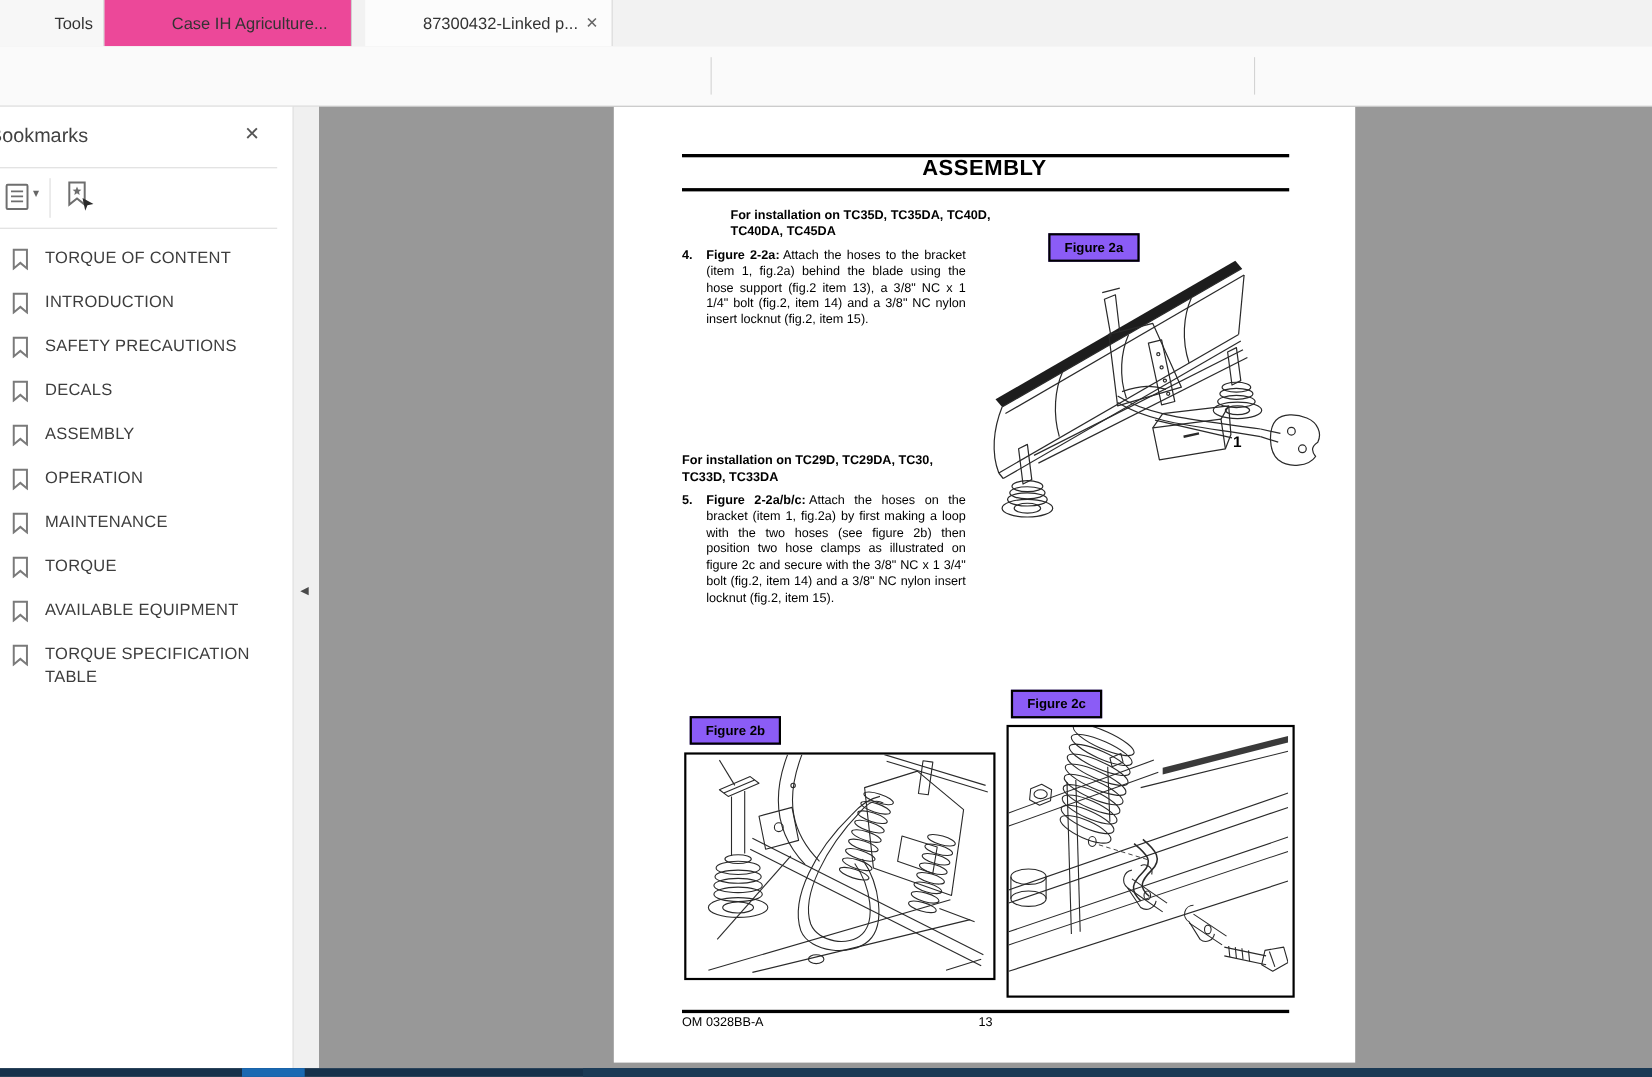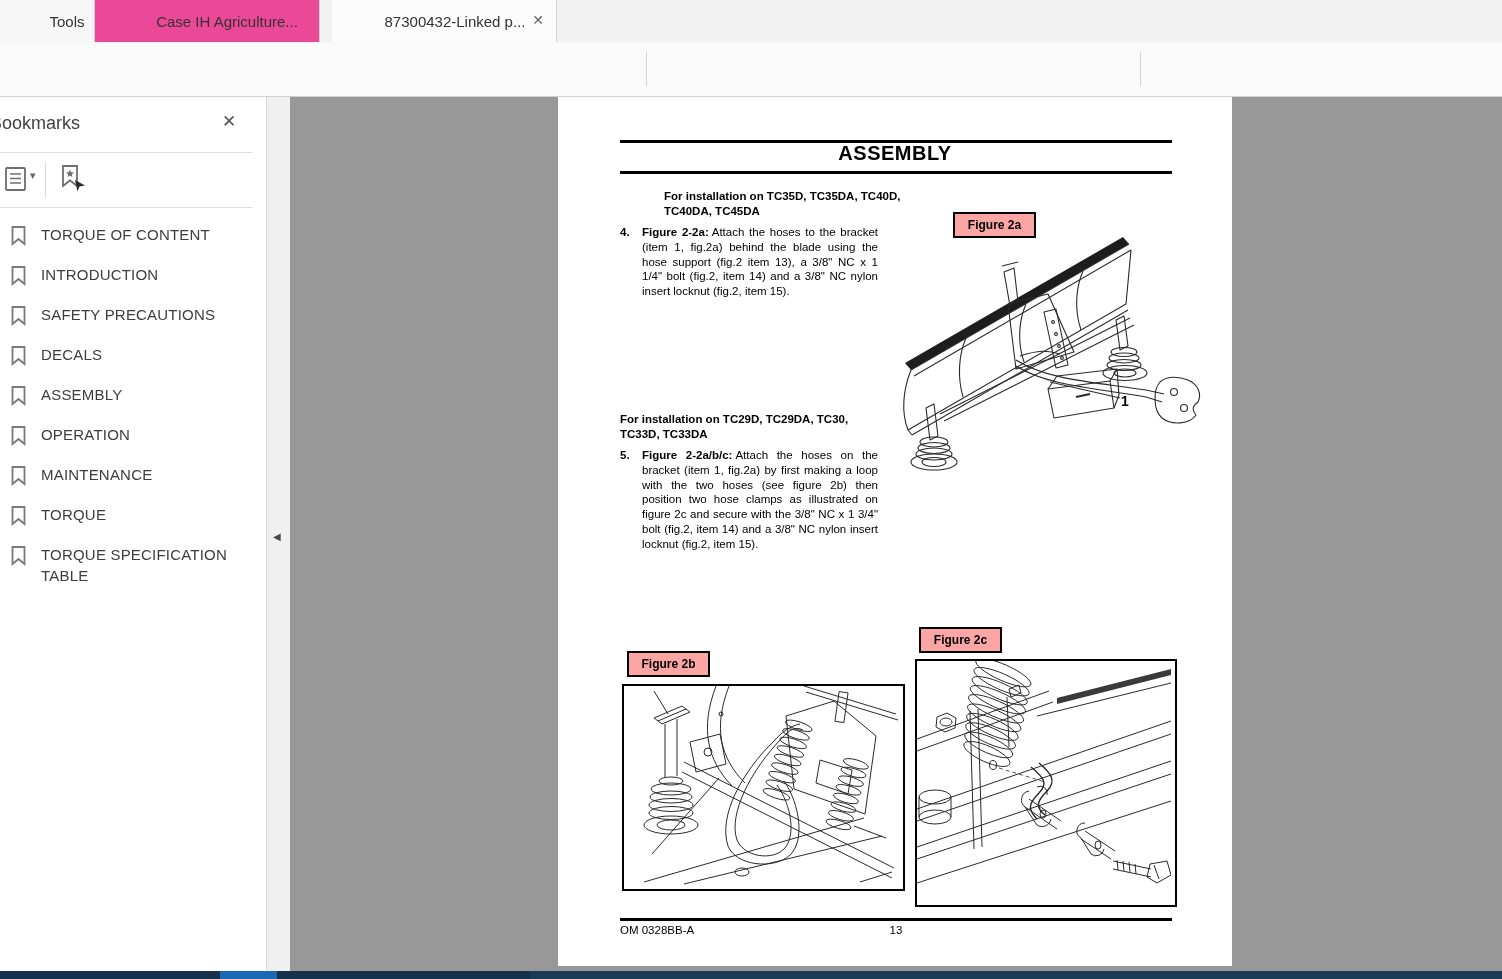--- a/index.html
+++ b/index.html
@@ -41,21 +41,21 @@
   .viewport{position:absolute;left:290px;top:97px;width:1212px;height:874px;background:#989898;overflow:hidden;}
   .page{position:absolute;left:268px;top:0;width:674px;height:869px;background:#ffffff;}
   
   .rule{position:absolute;left:62px;width:552px;background:#000;}
   .doc-title{position:absolute;left:0;top:45px;width:674px;text-align:center;font-size:20px;font-weight:bold;letter-spacing:.5px;color:#000;}
   .dochead{position:absolute;left:62px;width:252px;font-size:11.5px;font-weight:bold;line-height:15px;color:#000;}
   .docitem{position:absolute;left:62px;width:258px;font-size:11.5px;line-height:14.8px;color:#000;}
   .docitem .num{position:absolute;left:0;top:0;font-weight:bold;}
   .docitem .bodytxt{display:block;margin-left:22px;width:236px;text-align:justify;}
   .docitem b{margin-right:3px;}
-  .figlabel{position:absolute;width:79px;height:22px;border:2px solid #000;display:flex;align-items:center;justify-content:center;font-size:12px;font-weight:bold;color:#000;box-sizing:content-box;background:#fca5a5;}
+  .figlabel{position:absolute;width:79px;height:22px;border:2px solid #000;display:flex;align-items:center;justify-content:center;font-size:12px;font-weight:bold;color:#000;box-sizing:content-box;background:#8b5cf6;}
   .figframe{position:absolute;border:2px solid #000;background:#fff;}
   .callout1{position:absolute;left:563px;top:296px;font-size:14px;font-weight:bold;color:#000;}
   .f-left{position:absolute;left:62px;top:827px;font-size:11.5px;color:#000;}
   .f-page{position:absolute;left:62px;top:827px;width:552px;text-align:center;font-size:11.5px;color:#000;}
   
   .taskbar{position:absolute;left:0;top:971px;width:1502px;height:8px;background:#16314b;}
   .tb-seg-blue{position:absolute;left:220px;top:0;width:57px;height:8px;background:#1a69b2;}
   .tb-seg-right{position:absolute;left:530px;top:0;width:972px;height:8px;background:#1b3a55;}
   .art path,.art line,.art ellipse,.art circle,.art rect,.art polygon,.art polyline{vector-effect:non-scaling-stroke;}
 </style>
@@ -271,20 +271,26 @@
       <div class="sb-item">
         <svg width="17" height="21" viewBox="0 0 17 21">
             <path d="M2.5,2 H14.5 V19 L8.5,14 L2.5,19 Z" fill="none" stroke="#7a7a7a" stroke-width="1.8"></path>
           </svg>
         <span class="lbl">TORQUE</span>
       </div>
       <div class="sb-item">
         <svg width="17" height="21" viewBox="0 0 17 21">
             <path d="M2.5,2 H14.5 V19 L8.5,14 L2.5,19 Z" fill="none" stroke="#7a7a7a" stroke-width="1.8"></path>
           </svg>
+        <span class="lbl">AVAILABLE EQUIPMENT</span>
+      </div>
+      <div class="sb-item">
+        <svg width="17" height="21" viewBox="0 0 17 21">
+            <path d="M2.5,2 H14.5 V19 L8.5,14 L2.5,19 Z" fill="none" stroke="#7a7a7a" stroke-width="1.8"></path>
+          </svg>
         <span class="lbl">TORQUE SPECIFICATION TABLE</span>
       </div>
     </div>
   </div>
 
   <div class="gutter">
     <span class="collapse">◀</span>
   </div>
 
   <div class="viewport">

